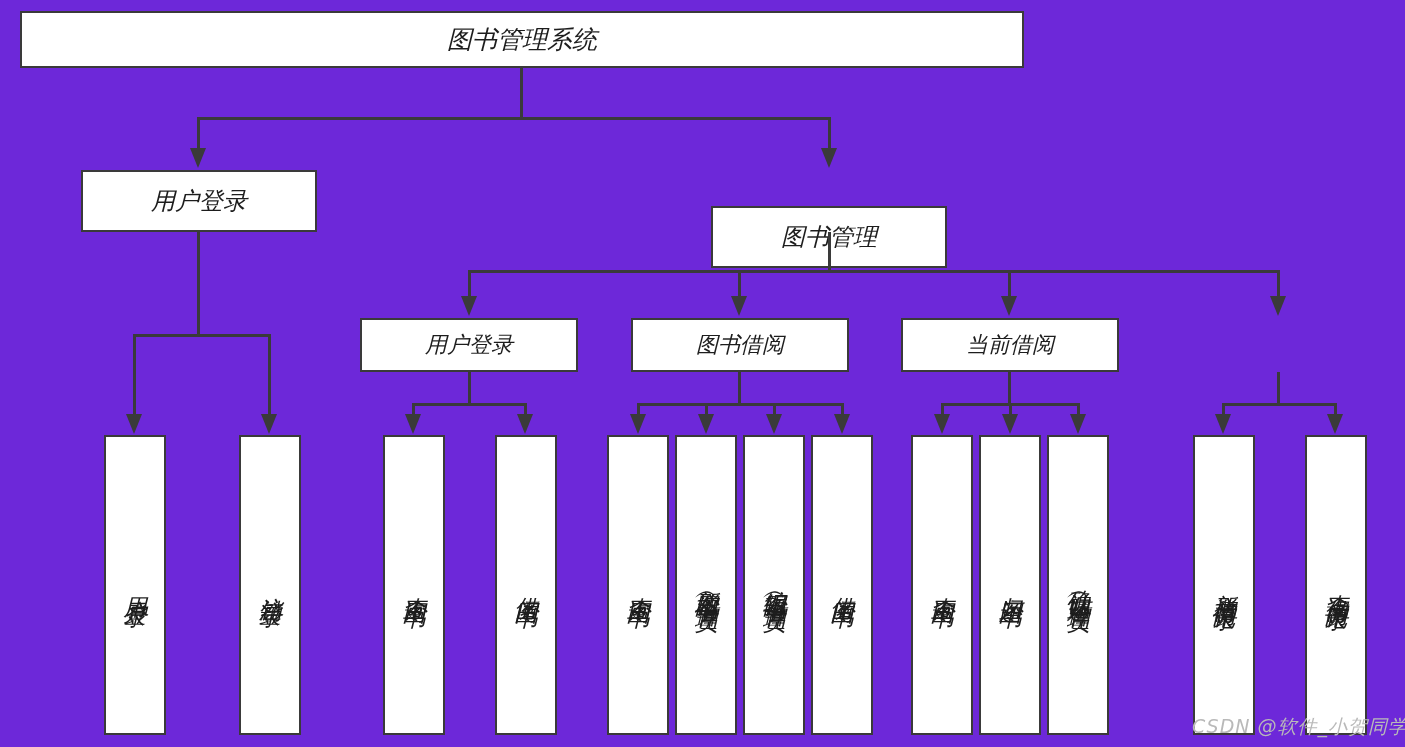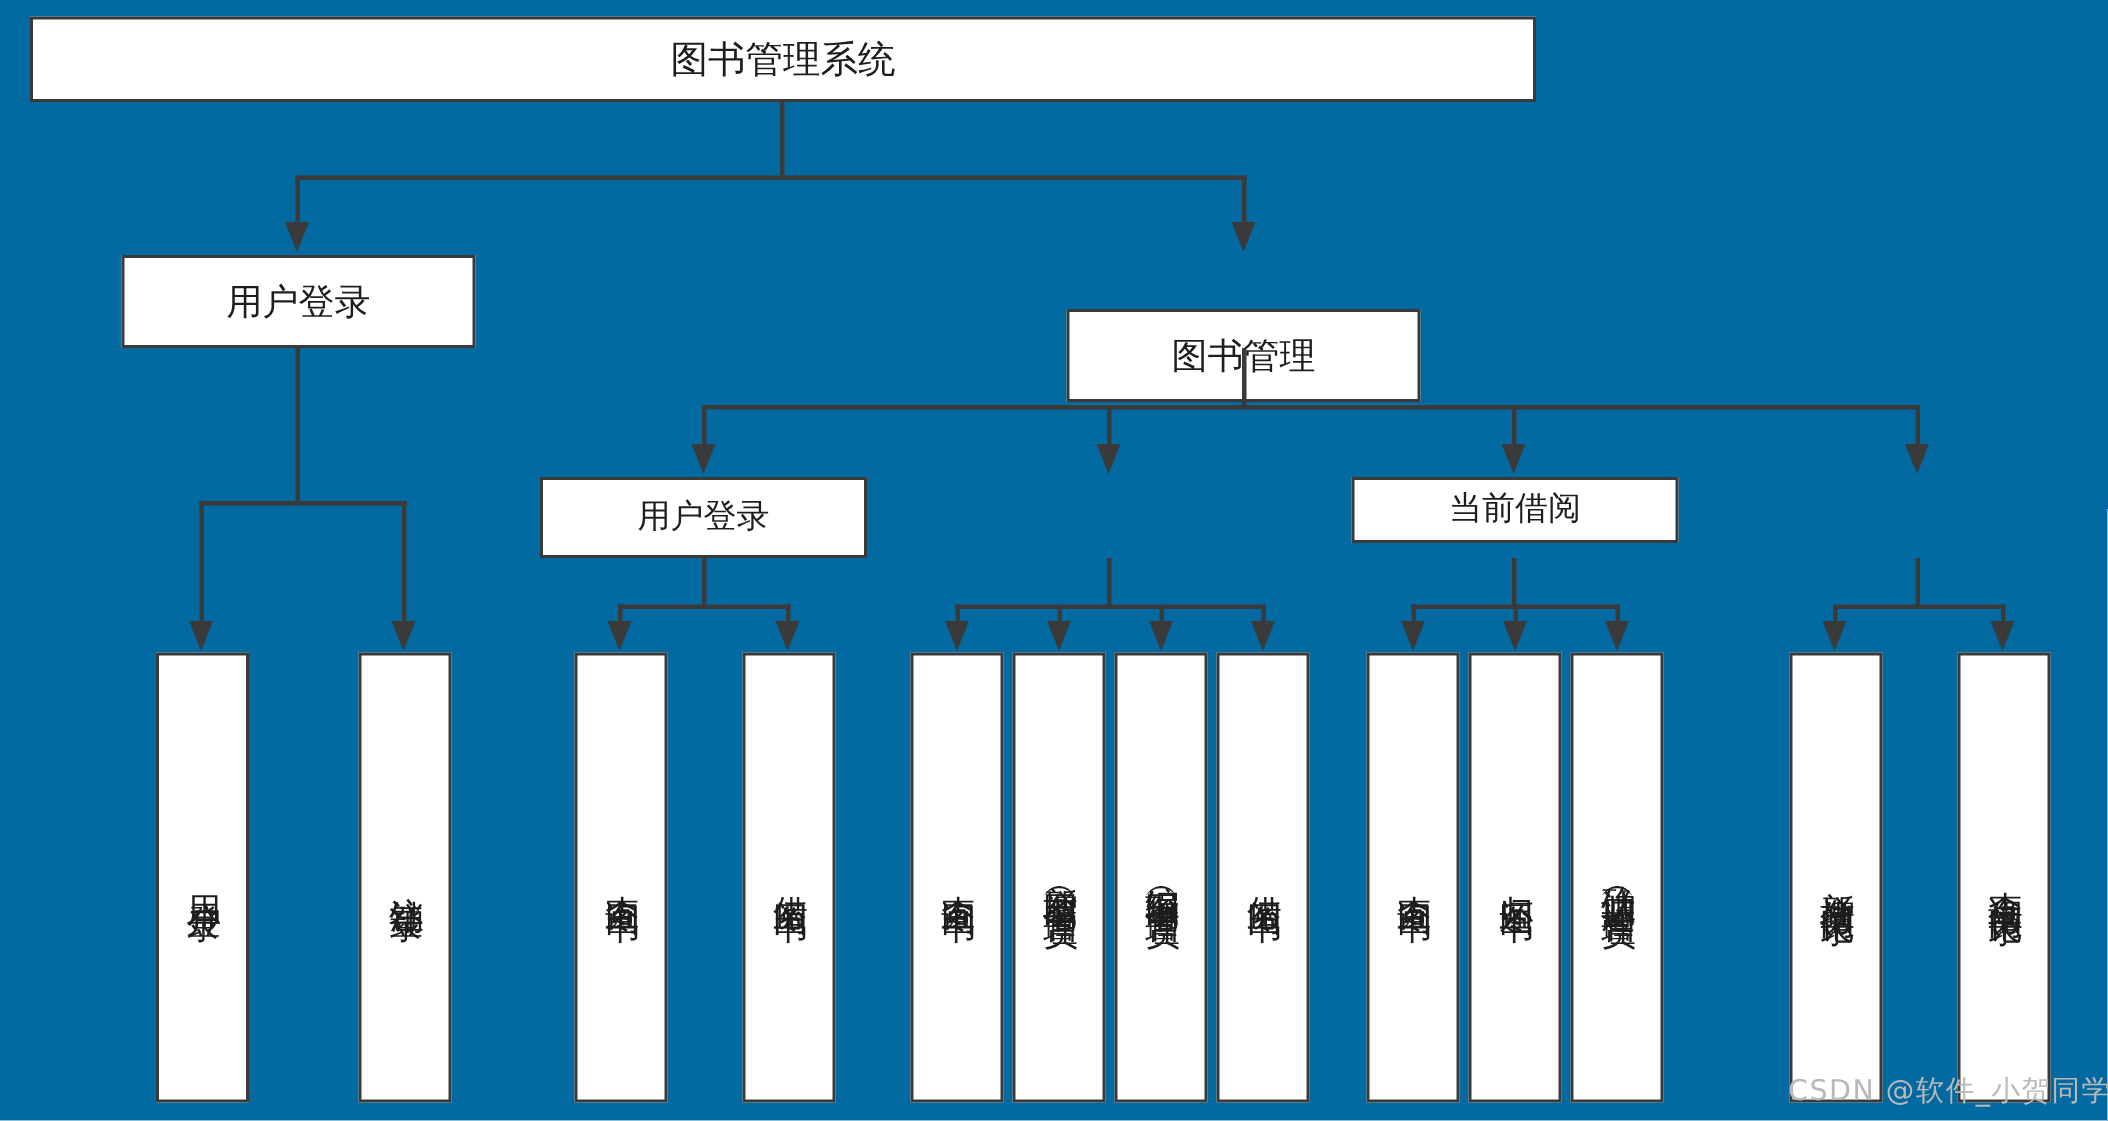--- a/index.html
+++ b/index.html
@@ -8,22 +8,23 @@
     padding: 0;
     background: #ffffff;
   }
   body {
     font-family: "DejaVu Sans", "Liberation Sans", sans-serif;
   }
   #canvas {
     position: relative;
     width: 1405px;
     height: 747px;
-    background: #0369a1;
+    background: #6d28d9;
     overflow: hidden;
+    font-style: italic;
   }
   
   .node {
     position: absolute;
     box-sizing: border-box;
     background: #ffffff;
     border: 2px solid #3a3a3a;
     display: flex;
     align-items: center;
     justify-content: center;
@@ -133,21 +134,24 @@
 
   <div class="conn v" style="left:1008px; top:270px; width:3px; height:28px;"></div>
   <div class="arrow" style="left:1001px; top:296px;"></div>
 
   <div class="conn v" style="left:1277px; top:270px; width:3px; height:28px;"></div>
   <div class="arrow" style="left:1270px; top:296px;"></div>
 
   <div class="node level2" style="left:360px; top:318px; width:218px; height:54px;">
     <span>用户登录</span>
   </div>
-  <div class="node level2" style="left:901px; top:318px; width:218px; height:44px;">
+  <div class="node level2" style="left:631px; top:318px; width:218px; height:54px;">
+    <span>图书借阅</span>
+  </div>
+  <div class="node level2" style="left:901px; top:318px; width:218px; height:54px;">
     <span>当前借阅</span>
   </div>
 
   <div class="conn v" style="left:468px; top:372px; width:3px; height:32px;"></div>
   <div class="conn h" style="left:412px; top:403px; width:115px; height:3px;"></div>
   <div class="conn v" style="left:412px; top:403px; width:3px; height:14px;"></div>
   <div class="arrow" style="left:405px; top:414px;"></div>
   <div class="conn v" style="left:524px; top:403px; width:3px; height:14px;"></div>
   <div class="arrow" style="left:517px; top:414px;"></div>
 

